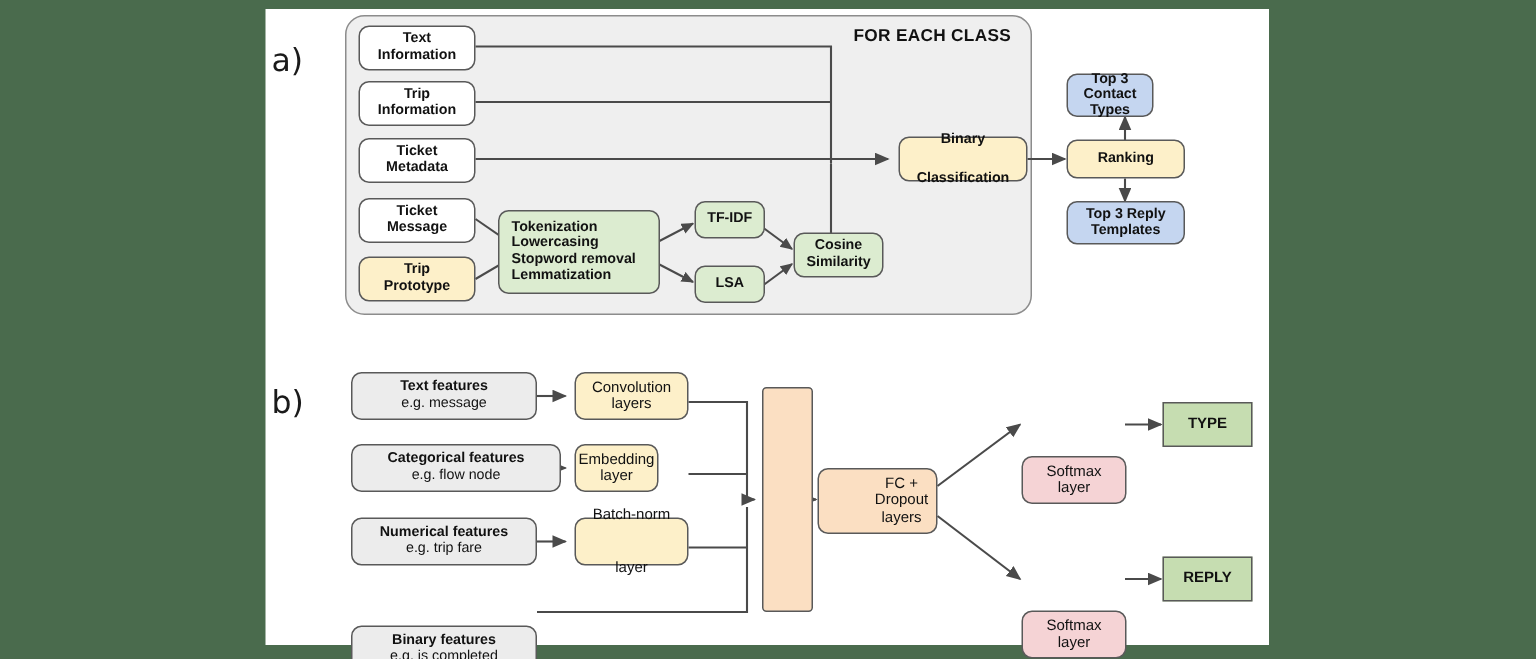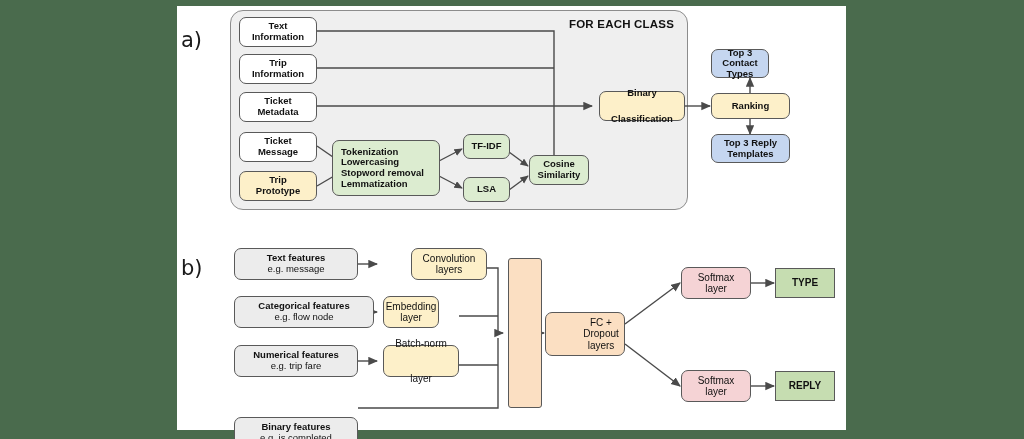--- a/index.html
+++ b/index.html
@@ -16,21 +16,21 @@
     text-align:center;line-height:1.12;color:#111;
     font-family:"Liberation Sans",sans-serif;
   }
   .node .l{display:block;}
   .bold{font-weight:bold;}
   
   .f-white{background:#ffffff;}
   .f-gray{background:#ececec;}
   .f-yellow{background:#fdf0c9;}
   .f-green{background:#dcecd0;}
-  .f-pink{background:#f5d3d5;}
+  .f-pink{background:#f5d3d5;margin-top:37px;}
   .f-blue{background:#c5d6f0;}
   .f-greenout{background:#c6ddb1;}
   .f-peach{background:#fbdfc2;padding-left:32px;}
 
   
   .group-box{
     position:absolute;box-sizing:border-box;
     background:#efefef;border:1.5px solid #8c8c8c;border-radius:13px;
   }
   .group-title{
@@ -193,21 +193,21 @@
     </div>
     <div class="node f-gray" style="left:57px;top:339px;width:124px;height:32px;font-size:9.5px;">
       <span class="l bold">Numerical features</span>
       <span class="l">e.g. trip fare</span>
     </div>
     <div class="node f-gray" style="left:57px;top:386px;width:124px;height:32px;font-size:9.5px;margin-top:25px;">
       <span class="l bold">Binary features</span>
       <span class="l">e.g. is completed</span>
     </div>
 
-    <div class="node f-yellow" style="left:206px;top:242px;width:76px;height:32px;font-size:10px;margin-left:28px;">
+    <div class="node f-yellow" style="left:206px;top:242px;width:76px;height:32px;font-size:10px;">
       <span class="l">Convolution</span>
       <span class="l">layers</span>
     </div>
     <div class="node f-yellow" style="left:206px;top:290px;width:56px;height:32px;font-size:10px;">
       <span class="l">Embedding</span>
       <span class="l">layer</span>
     </div>
     <div class="node f-yellow" style="left:206px;top:339px;width:76px;height:32px;font-size:10px;gap:24px;">
       <span class="l">Batch-norm</span>
       <span class="l">layer</span>

